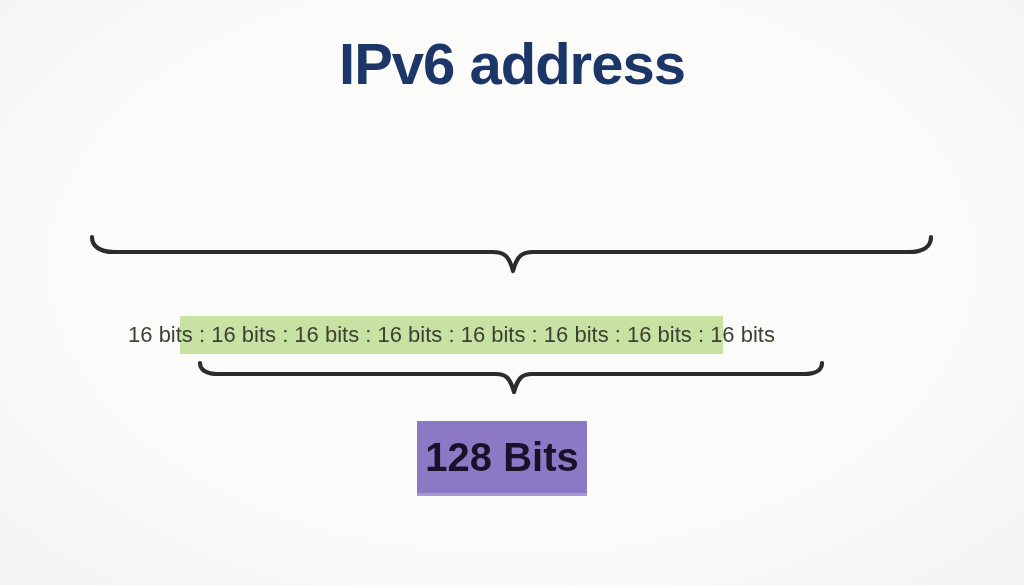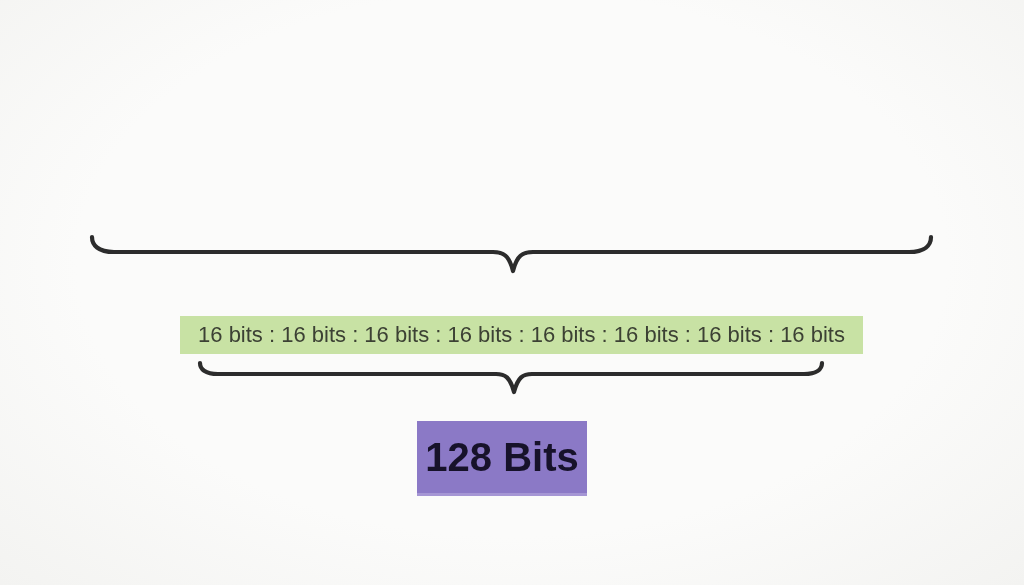--- a/index.html
+++ b/index.html
@@ -40,21 +40,21 @@
     height: 57px;
     background: #f8ee9d;
     font-size: 32px;
     font-weight: 700;
     letter-spacing: 0.3px;
     color: #141414;
   }
   .bits-box {
     left: 180px;
     top: 316px;
-    width: 683px;
+    width: 543px;
     height: 38px;
     background: #c8e2a4;
     font-size: 22px;
     font-weight: 400;
     color: #3c4134;
   }
   .total-box {
     left: 417px;
     top: 421px;
     width: 170px;
@@ -77,20 +77,21 @@
     stroke-width: 4.2;
     stroke-linecap: round;
     stroke-linejoin: round;
   }
 </style>
 </head>
 <body>
 
 <div class="stage">
 
+  <h1 class="title">IPv6 address</h1>
 
 
   <svg class="brace brace1" width="860" height="50" viewBox="0 0 860 50">
     <path d="M 10 9
              C 10 17, 16 24, 32 24
              L 411 24
              C 421 24, 427 27, 431 43
              C 435 27, 441 24, 451 24
              L 827 24
              C 843 24, 849 17, 849 9"></path>

